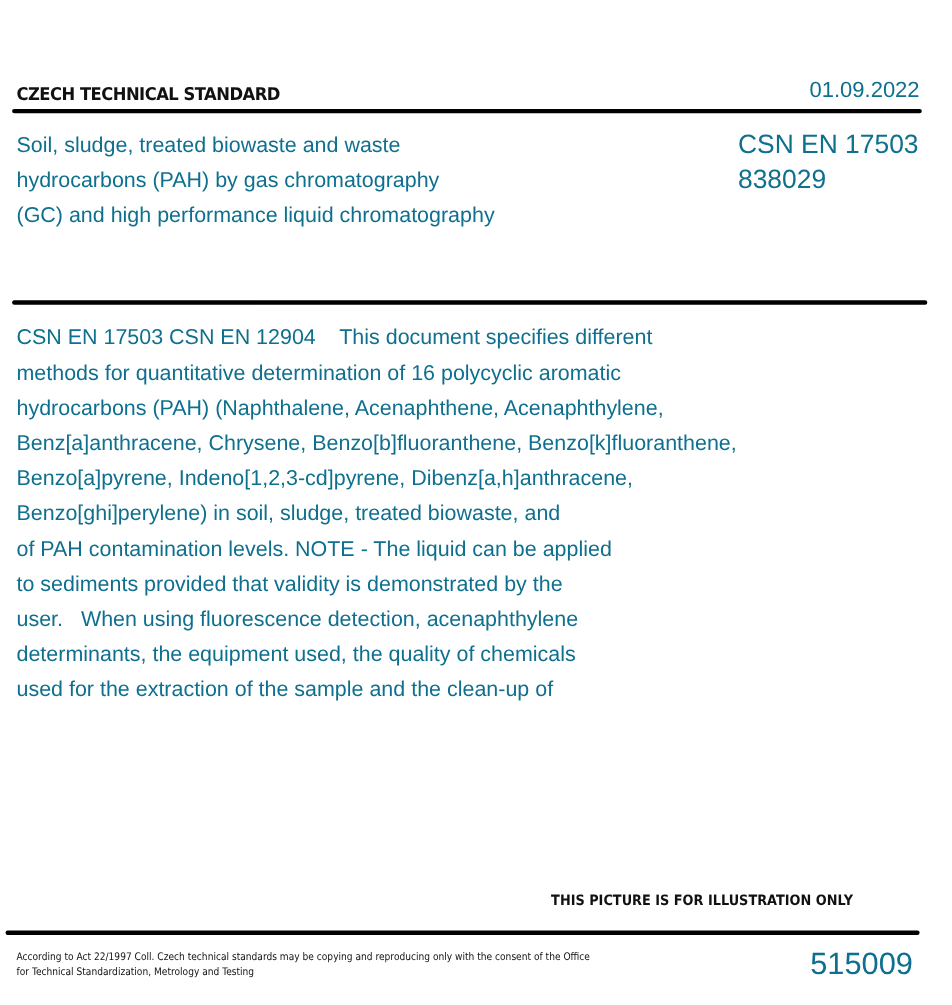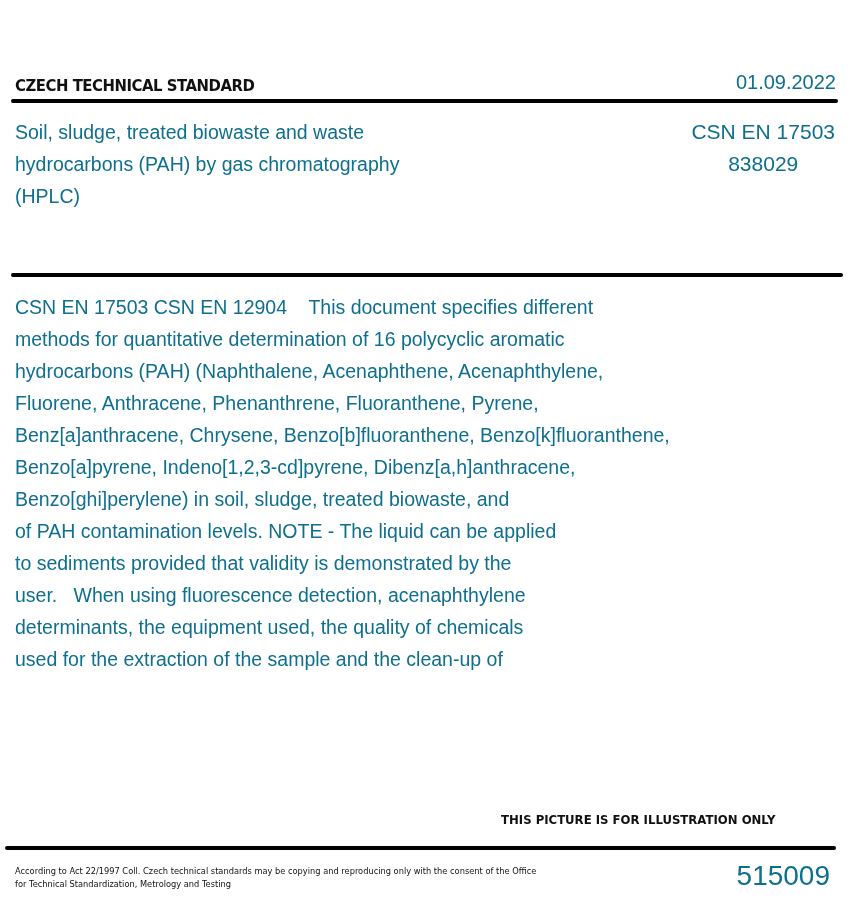--- a/index.html
+++ b/index.html
@@ -52,22 +52,22 @@
       width: 520px;
       font-size: 19.5px;
       line-height: 32px;
     }
     .title-block div { white-space: nowrap; }
 
     .code-block {
       position: absolute;
       right: 30px;
       top: 116px;
-      text-align: center;
-      font-size: 21px;
+      text-align: left;
+      font-size: 24px;
       line-height: 32px;
     }
 
     .abstract {
       position: absolute;
       left: 15px;
       top: 291px;
       font-size: 19.5px;
       line-height: 32px;
     }
@@ -112,35 +112,34 @@
 <div>
 
   <div class="header-label">CZECH TECHNICAL STANDARD</div>
   <div class="header-date teal">01.09.2022</div>
 
   <div class="rule rule-1"></div>
 
   <div class="title-block teal">
     <div>Soil, sludge, treated biowaste and waste</div>
     <div>hydrocarbons (PAH) by gas chromatography</div>
-    <div>(HPLC)</div>
+    <div>(GC) and high performance liquid chromatography</div>
   </div>
 
   <div class="code-block teal">
     <div>CSN EN 17503</div>
     <div>838029</div>
   </div>
 
   <div class="rule rule-2"></div>
 
   <div class="abstract teal">
     <div>CSN EN 17503 CSN EN 12904    This document specifies different</div>
     <div>methods for quantitative determination of 16 polycyclic aromatic</div>
     <div>hydrocarbons (PAH) (Naphthalene, Acenaphthene, Acenaphthylene,</div>
-    <div>Fluorene, Anthracene, Phenanthrene, Fluoranthene, Pyrene,</div>
     <div>Benz[a]anthracene, Chrysene, Benzo[b]fluoranthene, Benzo[k]fluoranthene,</div>
     <div>Benzo[a]pyrene, Indeno[1,2,3-cd]pyrene, Dibenz[a,h]anthracene,</div>
     <div>Benzo[ghi]perylene) in soil, sludge, treated biowaste, and</div>
     <div>of PAH contamination levels. NOTE - The liquid can be applied</div>
     <div>to sediments provided that validity is demonstrated by the</div>
     <div>user.   When using fluorescence detection, acenaphthylene</div>
     <div>determinants, the equipment used, the quality of chemicals</div>
     <div>used for the extraction of the sample and the clean-up of</div>
   </div>
 

